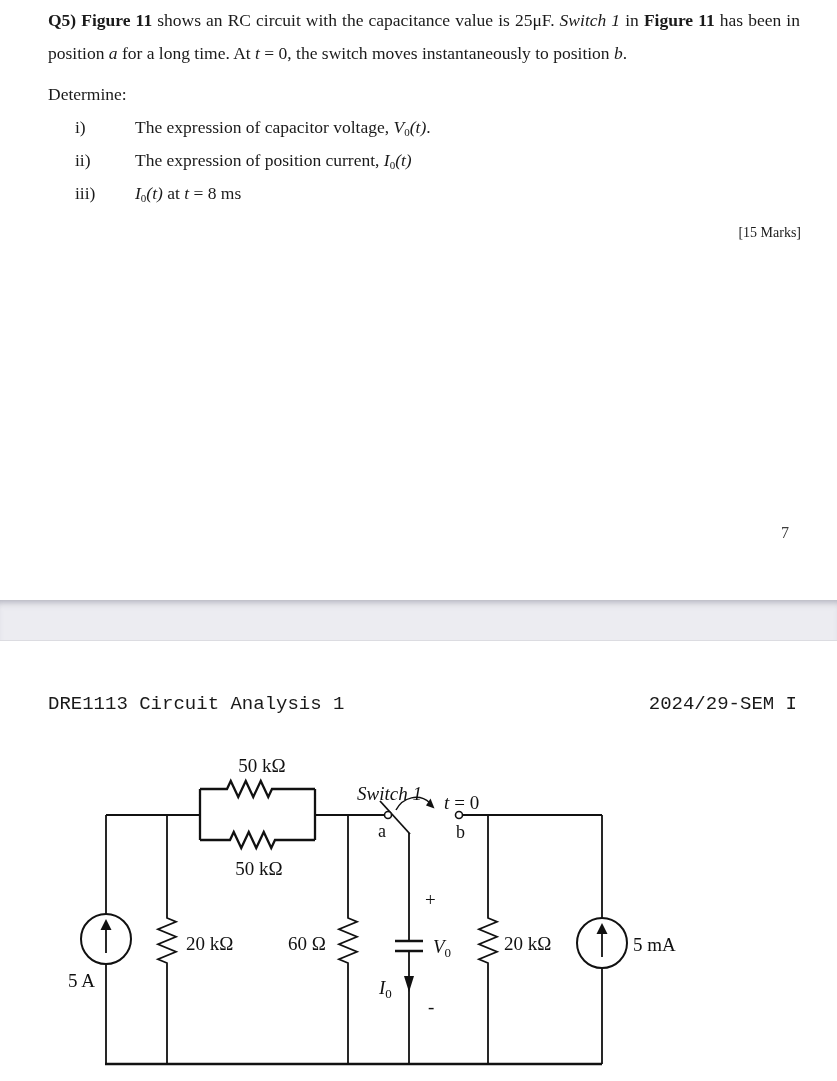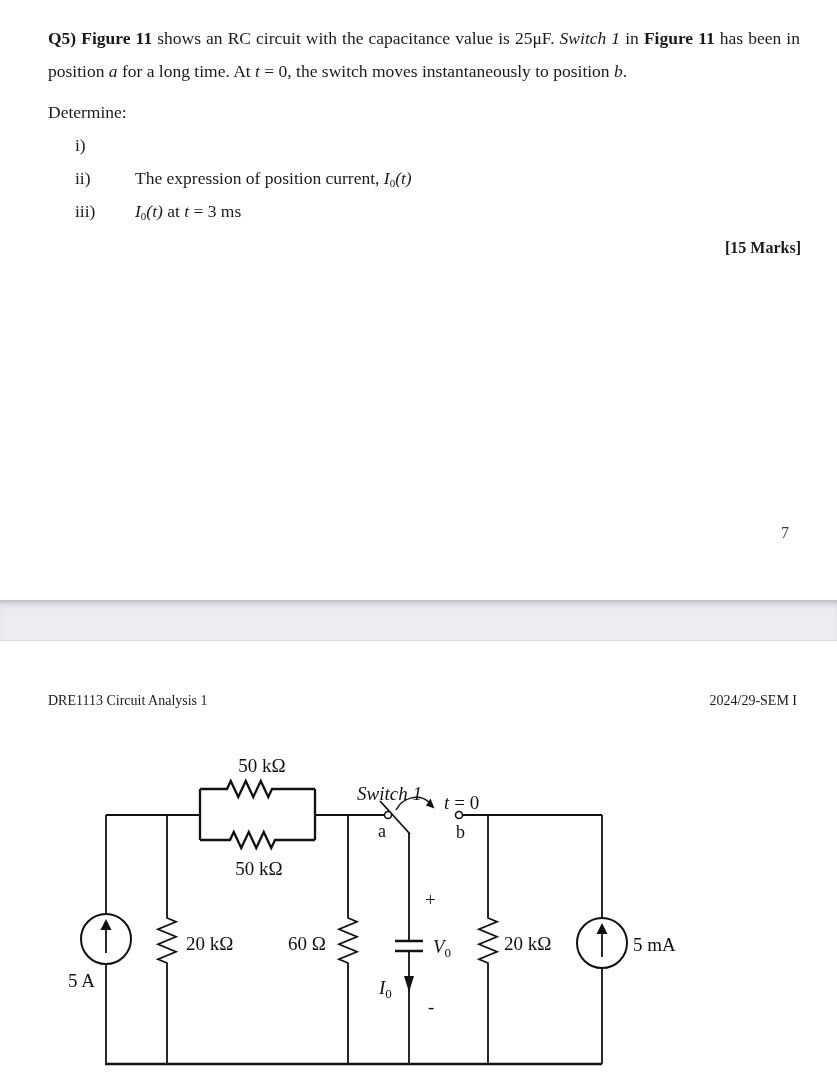--- a/index.html
+++ b/index.html
@@ -1,38 +1,38 @@
 <!DOCTYPE html>
 <html><head>
 <meta charset="utf-8">
 <style>
   html,body{margin:0;padding:0;background:#ffffff;}
   #page{position:relative;width:837px;height:1081px;background:#ffffff;overflow:hidden;
         font-family:"Liberation Serif", serif;color:#1a1a1a;}
   
-  .qblock{position:absolute;left:48px;top:22px;width:752px;font-size:17.5px;line-height:33px;}
+  .qblock{position:absolute;left:48px;top:4px;width:752px;font-size:17.5px;line-height:33px;}
   .para{text-align:justify;}
   .b{font-weight:bold;}
   .it{font-style:italic;}
   .determine{margin-top:8px;}
   .item{display:flex;}
   .inum{display:inline-block;margin-left:27px;width:60px;flex:0 0 60px;}
   sub{font-size:11px;vertical-align:-3px;line-height:0;}
   
-  .marks{position:absolute;top:232px;right:36px;text-align:right;font-weight:bold;
-         font-size:16px;line-height:32px;}
+  .marks{position:absolute;top:217px;right:36px;text-align:right;font-weight:normal;
+         font-size:14px;line-height:32px;}
   
   .pagenum{position:absolute;top:524px;left:781px;font-size:16px;color:#3c3c3c;}
   
   .band{position:absolute;left:0;top:600px;width:837px;height:40px;background:#ececf1;
         border-bottom:1px solid #dcdce1;
         box-shadow:inset 0 7px 7px -5px rgba(110,110,130,0.5);}
   
   .dochdr{position:absolute;left:48px;right:40px;top:693px;display:flex;
-          justify-content:space-between;font-size:14px;color:#1a1a1a;}
+          justify-content:space-between;font-size:19px;color:#1a1a1a;font-family:Liberation Mono, monospace;}
   
   .circuit{position:absolute;left:0;top:740px;}
   .clab{font-family:"Liberation Serif", serif;font-size:19px;fill:#111;}
   .csm{font-size:18px;}
   .ssub{font-size:13px;}
   .wire{stroke:#111;stroke-width:1.8;fill:none;}
   .thick{stroke:#111;stroke-width:2.3;fill:none;}
   .bwire{stroke:#111;stroke-width:2.6;fill:none;}
   .node{fill:#ffffff;stroke:#111;stroke-width:1.6;}
   .src{fill:#ffffff;stroke:#111;stroke-width:2;}
@@ -42,30 +42,31 @@
 <body>
 
 <div id="page">
 
   <div class="qblock">
     <div class="para"><span class="b">Q5) Figure 11</span><span> shows an RC circuit with the capacitance value is 25μF. </span><span class="it">Switch 1</span><span> in </span><span class="b">Figure 11</span><span> has been in position </span><span class="it">a</span><span> for a long time. At </span><span class="it">t</span><span> = 0, the switch moves instantaneously to position </span><span class="it">b</span><span>.</span></div>
     <div class="determine">Determine:</div>
 
     <div class="item">
       <span class="inum">i)</span>
+      <span><span>The expression of capacitor voltage, </span><span class="it">V</span><sub>0</sub><span class="it">(t)</span><span>.</span></span>
     </div>
 
     <div class="item">
       <span class="inum">ii)</span>
       <span><span>The expression of position current, </span><span class="it">I</span><sub>0</sub><span class="it">(t)</span><span></span></span>
     </div>
 
     <div class="item">
       <span class="inum">iii)</span>
-      <span><span class="it">I</span><sub>0</sub><span class="it">(t)</span><span> at </span><span class="it">t</span><span> = 3 ms</span></span>
+      <span><span class="it">I</span><sub>0</sub><span class="it">(t)</span><span> at </span><span class="it">t</span><span> = 8 ms</span></span>
     </div>
   </div>
 
   <div class="marks">
     <div>[15 Marks]</div>
   </div>
 
   <div class="pagenum">7</div>
 
   <div class="band"></div>

